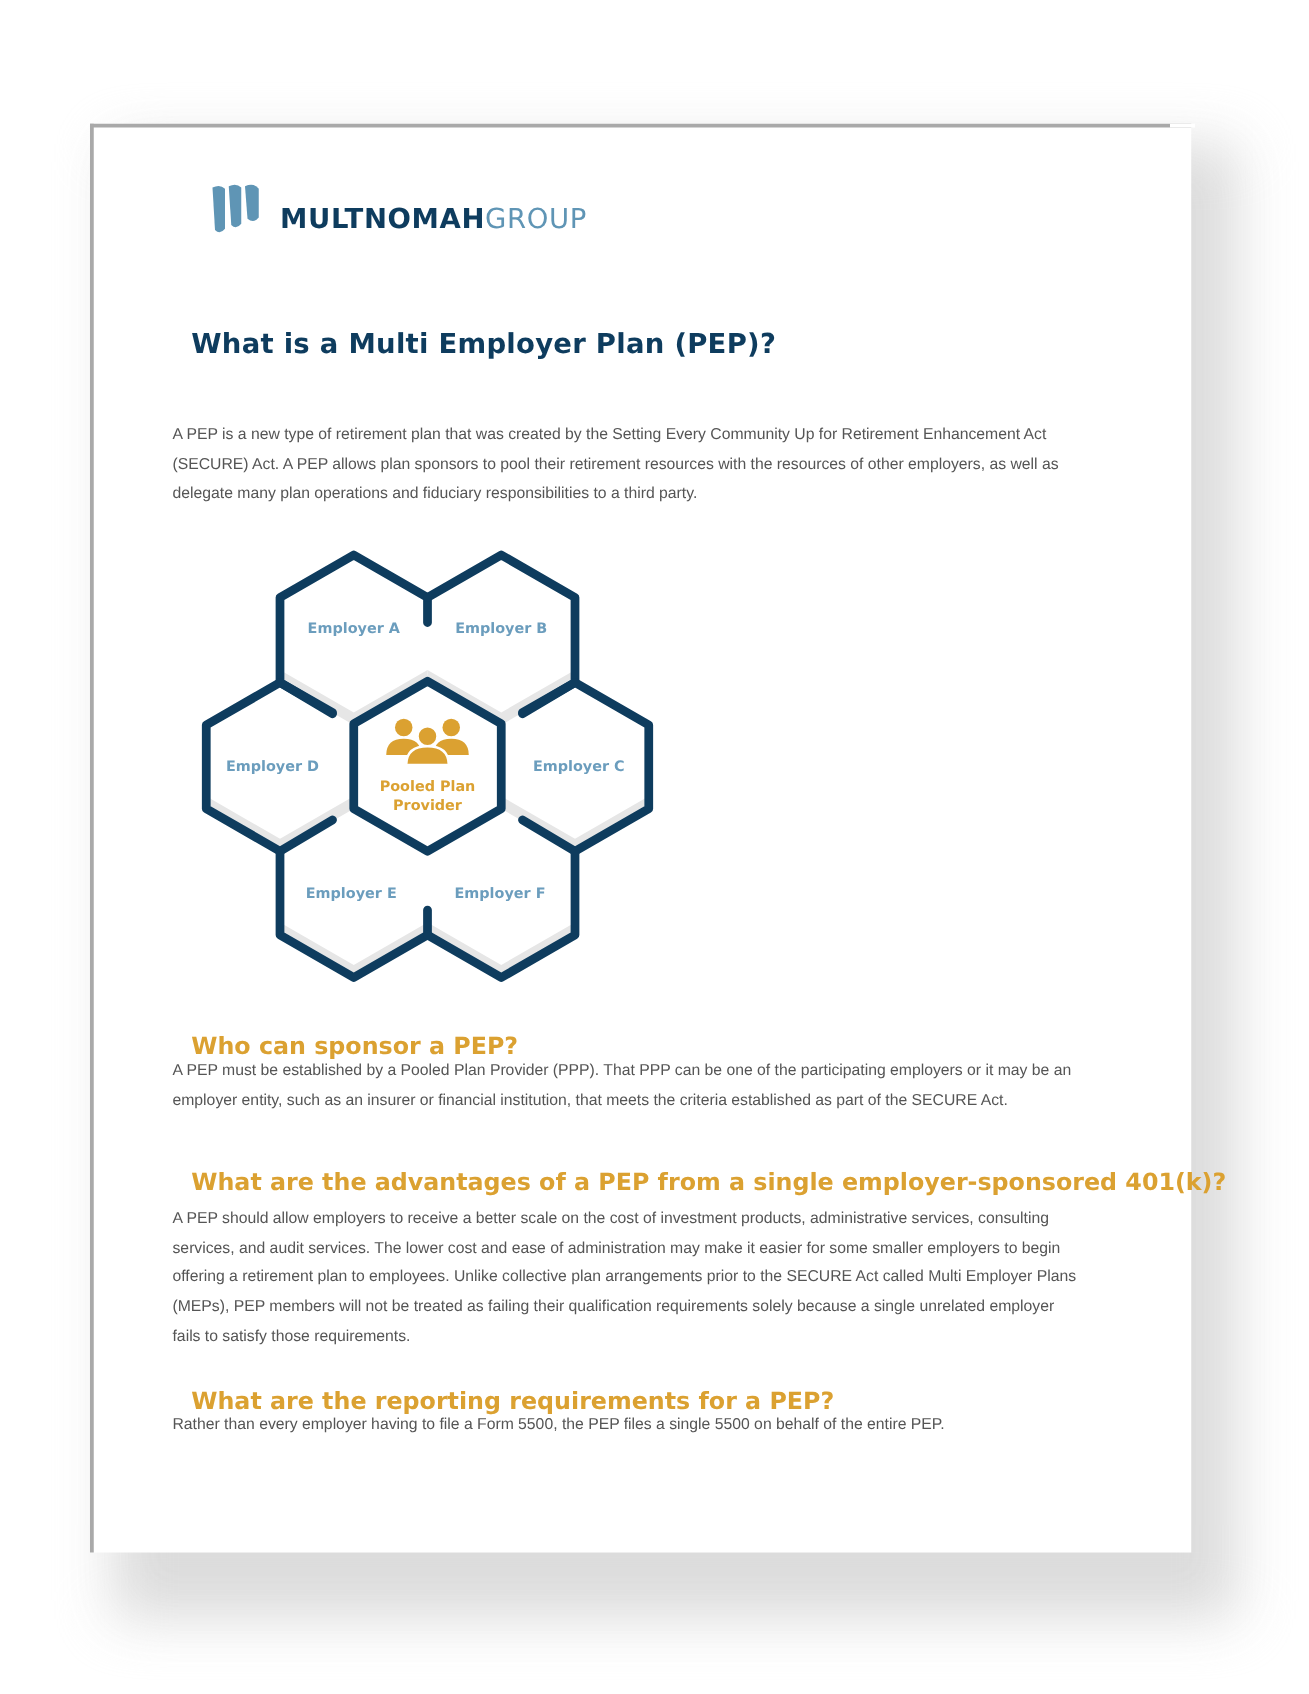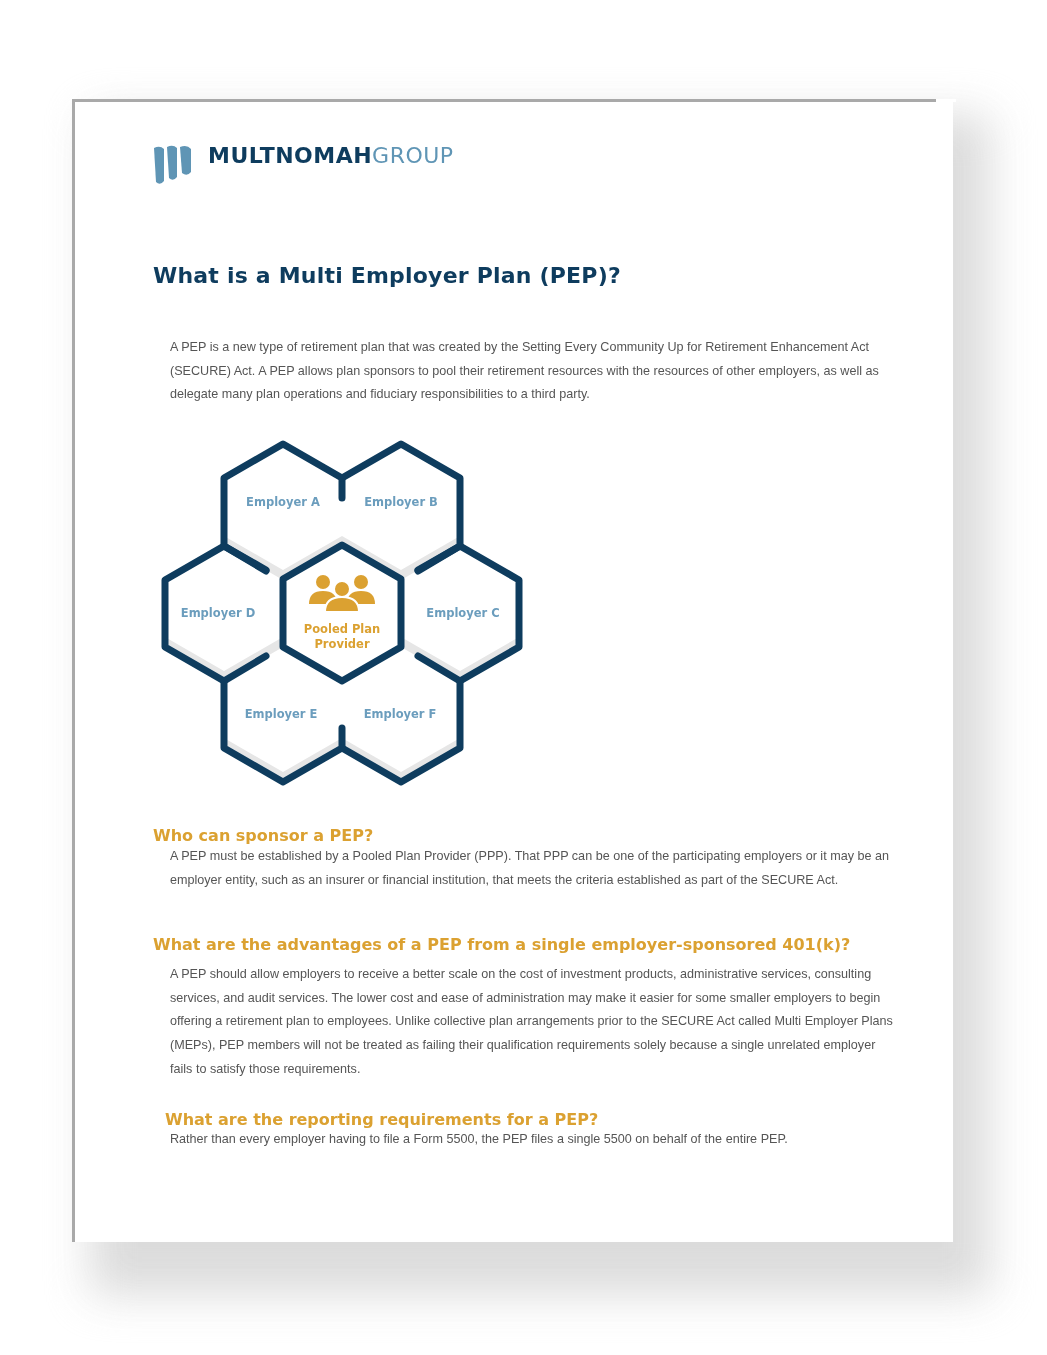--- a/index.html
+++ b/index.html
@@ -14,37 +14,37 @@
   }
   .page {
     position: absolute; left: 72px; top: 99px; width: 881px; height: 1143px;
     background: #ffffff;
     border-top: 3px solid #a9a9a9; border-left: 3px solid #a9a9a9;
     box-sizing: border-box;
   }
   .page-top-fade {
     position: absolute; left: 936px; top: 99px; width: 20px; height: 3px; background: #fff;
   }
-  .logo { position: absolute; left: 152px; top: 145px; height: 42px; display: flex; align-items: flex-start; }
+  .logo { position: absolute; left: 168px; top: 145px; height: 42px; display: flex; align-items: flex-end; }
   .logo svg { display: block; }
   .logo-text { margin-left: 14px; font-family: "DejaVu Sans", sans-serif; font-size: 22px; letter-spacing: 0.5px; line-height: 1; }
   .logo-text .bold { color: #0e3c5e; font-weight: bold; }
   .logo-text .light { color: #5f95b5; font-weight: normal; }
   .title {
     position: absolute; left: 153px; top: 263px; margin: 0;
     font-family: "DejaVu Sans", sans-serif; font-weight: bold; font-size: 22px;
     color: #0e3c5e; letter-spacing: 0.2px;
   }
   .para {
-    position: absolute; left: 170px; width: 725px; margin: 0;
+    position: absolute; left: 138px; width: 725px; margin: 0;
     font-size: 12.6px; line-height: 23.7px; color: #555555;
   }
   .h2 {
     position: absolute; left: 153px; margin: 0;
-    font-family: "DejaVu Sans", sans-serif; font-weight: bold; font-size: 16px;
+    font-family: "DejaVu Sans", sans-serif; font-weight: bold; font-size: 19px;
     color: #dba131;
   }
   .diagram { position: absolute; left: 150px; top: 430px; }
   .hex-label { font-family: "DejaVu Sans", sans-serif; font-weight: bold; font-size: 11.5px; fill: #6b9dbd; }
   .center-label { font-family: "DejaVu Sans", sans-serif; font-weight: bold; font-size: 11.5px; fill: #dba131; }
 </style>
 </head>
 <body>
 
 <div class="shadow"></div>
@@ -115,14 +115,14 @@
     <text class="hex-label" x="400" y="718" text-anchor="middle">Employer F</text>
   </svg>
 </div>
 
 <h2 class="h2" style="top:826px;">Who can sponsor a PEP?</h2>
 <p class="para" style="top:845px;">A PEP must be established by a Pooled Plan Provider (PPP).  That PPP can be one of the participating employers or it may be an employer entity, such as an insurer or financial institution, that meets the criteria established as part of the SECURE Act.</p>
 
 <h2 class="h2" style="top:935px;">What are the advantages of a PEP from a single employer-sponsored 401(k)?</h2>
 <p class="para" style="top:963px;">A PEP should allow employers to receive a better scale on the cost of investment products, administrative services, consulting services, and audit services. The lower cost and ease of administration may make it easier for some smaller employers to begin offering a retirement plan to employees.  Unlike collective plan arrangements prior to the SECURE Act called Multi Employer Plans (MEPs), PEP members will not be treated as failing their qualification requirements solely because a single unrelated employer fails to satisfy those requirements.</p>
 
-<h2 class="h2" style="top:1110px;margin-left:12px;">What are the reporting requirements for a PEP?</h2>
+<h2 class="h2" style="top:1110px;">What are the reporting requirements for a PEP?</h2>
 <p class="para" style="top:1128px;">Rather than every employer having to file a Form 5500, the PEP files a single 5500 on behalf of the entire PEP.</p>
 
 </body></html>

